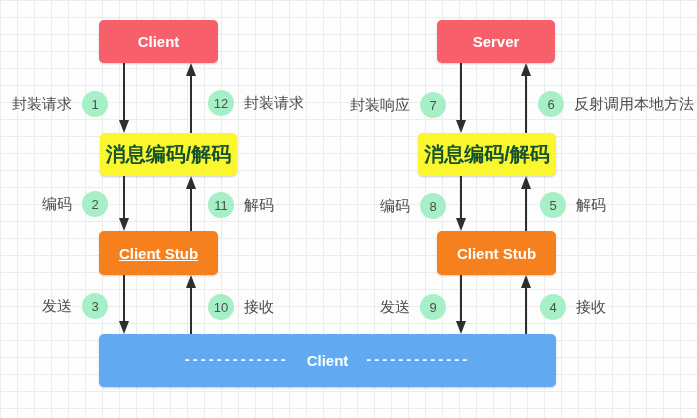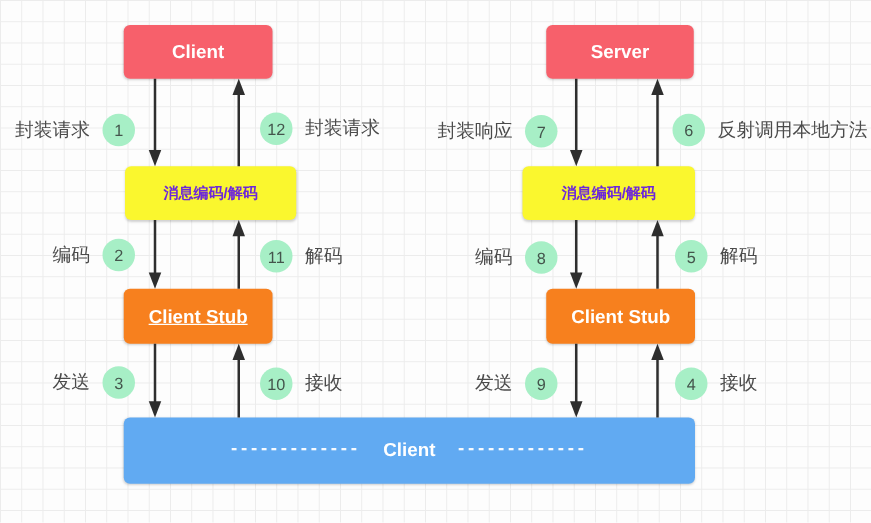--- a/index.html
+++ b/index.html
@@ -20,21 +20,21 @@
   .node{
     position:absolute;
     display:flex;align-items:center;justify-content:center;
     border-radius:5px;
     font-weight:bold;font-size:15px;
     color:#fff;
     box-shadow:0 1px 2px rgba(0,0,0,0.18);
     white-space:nowrap;
   }
   .node.red{background:#f7606b;}
-  .node.yellow{background:#faf72e;color:#6d28d9;font-size:12px;}
+  .node.yellow{background:#faf72e;color:#14532d;font-size:20px;}
   .node.orange{background:#f7801e;}
   .node.blue{background:#61aaf2;}
 
   .n-client{left:99px;top:20px;width:119px;height:43px;}
   .n-server{left:437px;top:20px;width:118px;height:43px;}
   .n-codec-l{left:100px;top:133px;width:137px;height:43px;}
   .n-codec-r{left:418px;top:133px;width:138px;height:43px;}
   .n-clientstub{left:99px;top:231px;width:119px;height:44px;text-decoration:underline;}
   .n-serverstub{left:437px;top:231px;width:119px;height:44px;}
   .n-network{left:99px;top:334px;width:457px;height:53px;gap:18px;}

